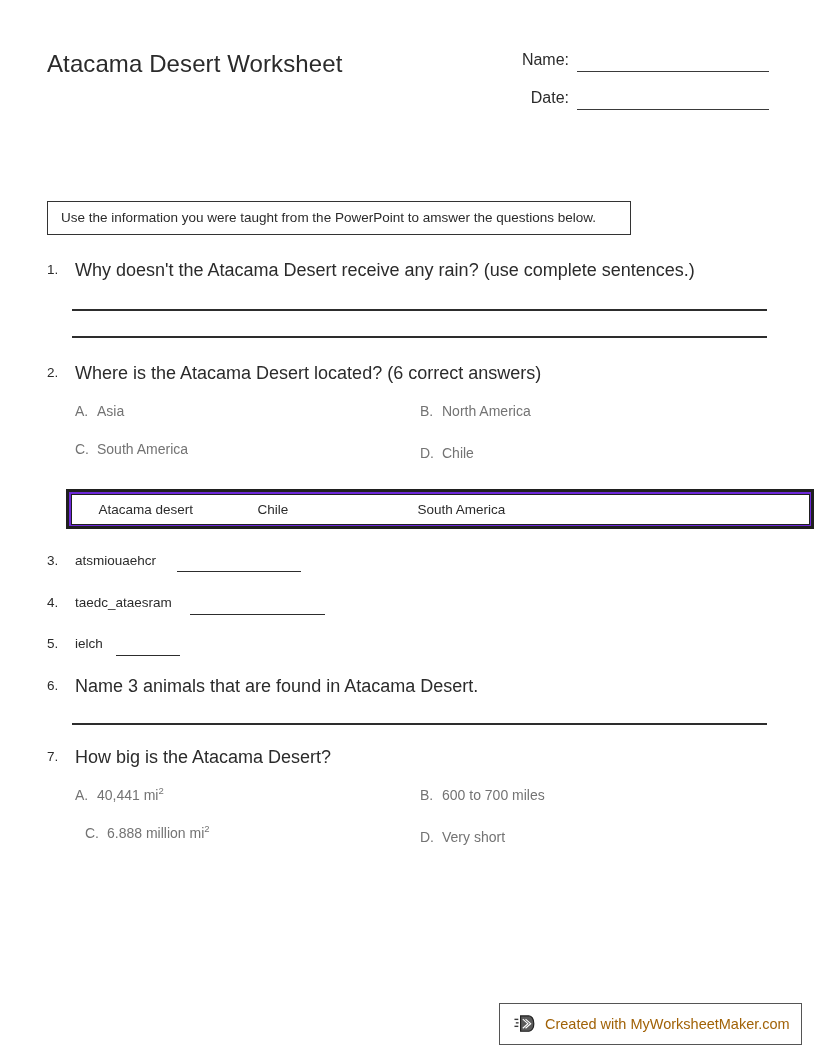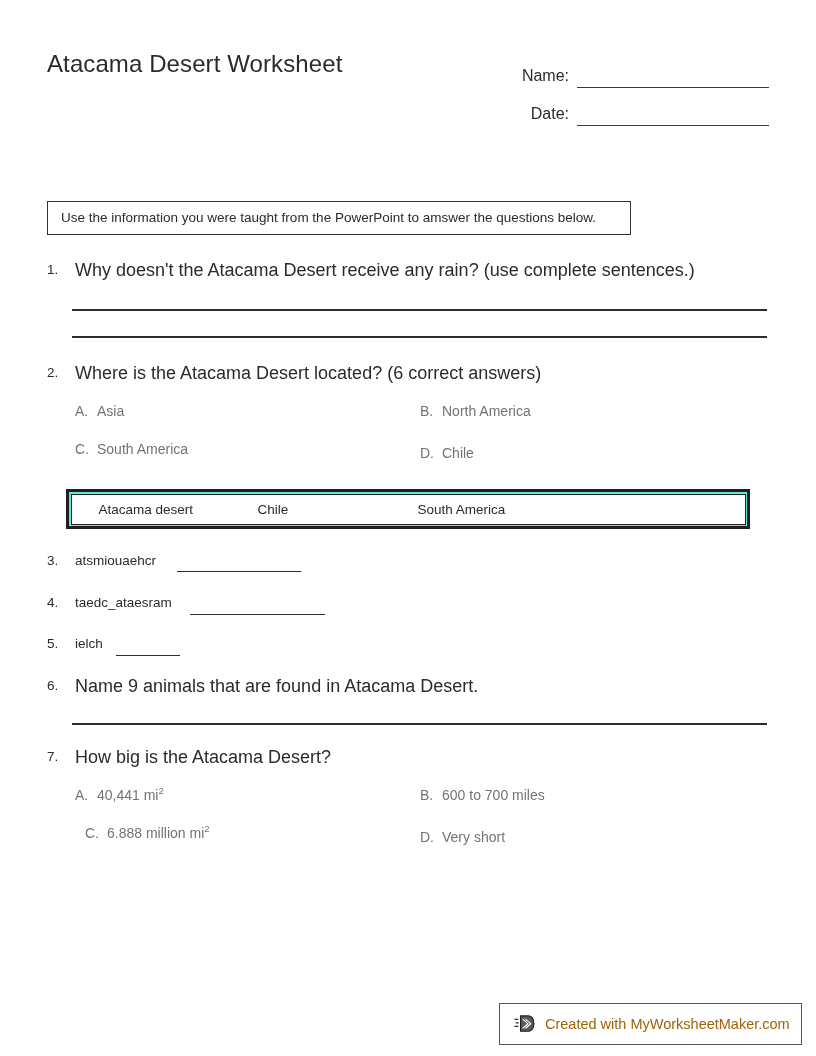--- a/index.html
+++ b/index.html
@@ -44,21 +44,21 @@
     color: #2b2b2b;
   }
   .fields {
     position: absolute;
     right: 0;
     top: 6px;
     width: 300px;
   }
   .field-row {
     display: flex;
-    align-items: flex-end;
+    align-items: flex-start;
     justify-content: flex-end;
     height: 38px;
   }
   .field-label {
     font-size: 16px;
     color: #2b2b2b;
     line-height: 20px;
     padding-bottom: 2px;
     white-space: nowrap;
   }
@@ -133,25 +133,25 @@
   .opt .letter {
     display: inline-block;
     width: 22px;
   }
 
   
   .wordbank {
     position: absolute;
     left: 66px;
     top: 489px;
-    width: 684px;
+    width: 748px;
     height: 40px;
     border: 3px solid #1f1f1f;
     box-sizing: border-box;
-    background: #5eead4;
+    background: #6d28d9;
   }
   .wordbank-inner {
     position: absolute;
     left: 1.5px;
     top: 1.5px;
     right: 1.5px;
     bottom: 1.5px;
     border: 1.2px solid #1f1f1f;
     background: #ffffff;
   }
@@ -300,21 +300,21 @@
   <div class="blank-line" style="left:190px; top:614px; width:135px;"></div>
 
   <div class="scramble" style="top:636px;">
     <span class="s-num">5.</span>
     <span class="s-word">ielch</span>
   </div>
   <div class="blank-line" style="left:116px; top:655px; width:64px;"></div>
 
   <div class="q" style="top:677px;">
     <span class="q-num">6.</span>
-    <span class="q-text">Name 9 animals that are found in Atacama Desert.</span>
+    <span class="q-text">Name 3 animals that are found in Atacama Desert.</span>
   </div>
   <div class="ans-line" style="top:723px;"></div>
 
   <div class="q" style="top:748px;">
     <span class="q-num">7.</span>
     <span class="q-text">How big is the Atacama Desert?</span>
   </div>
 
   <div class="opt" style="left:75px; top:787px;">
     <span class="letter">A.</span><span>40,441 mi</span><sup>2</sup>

